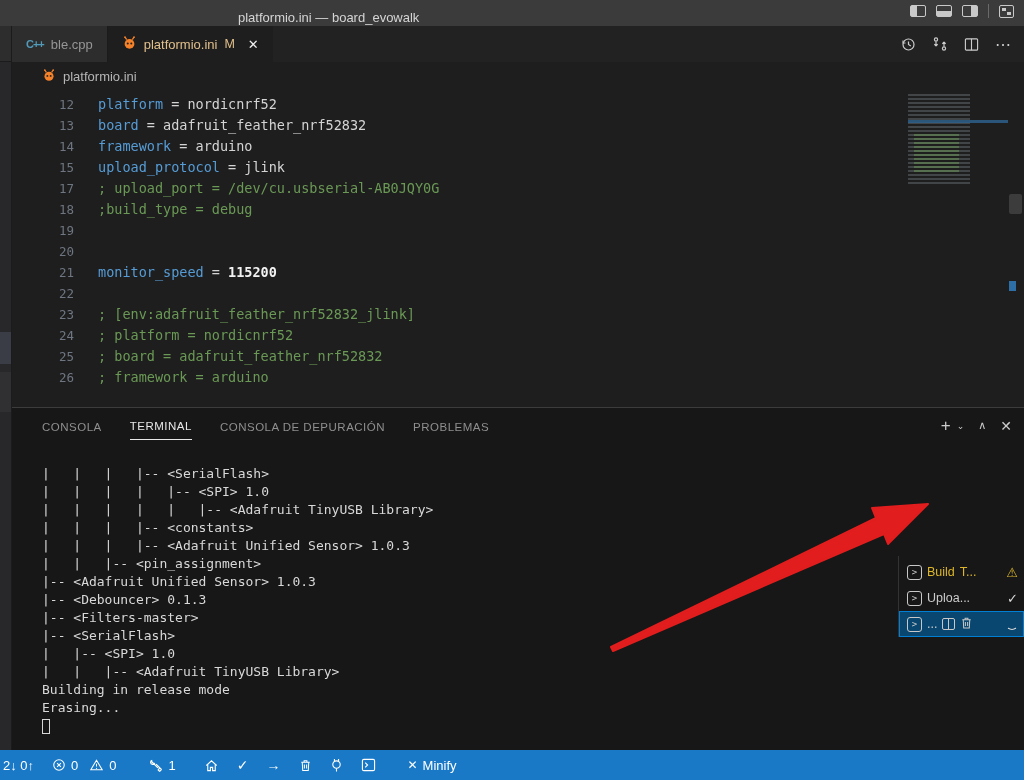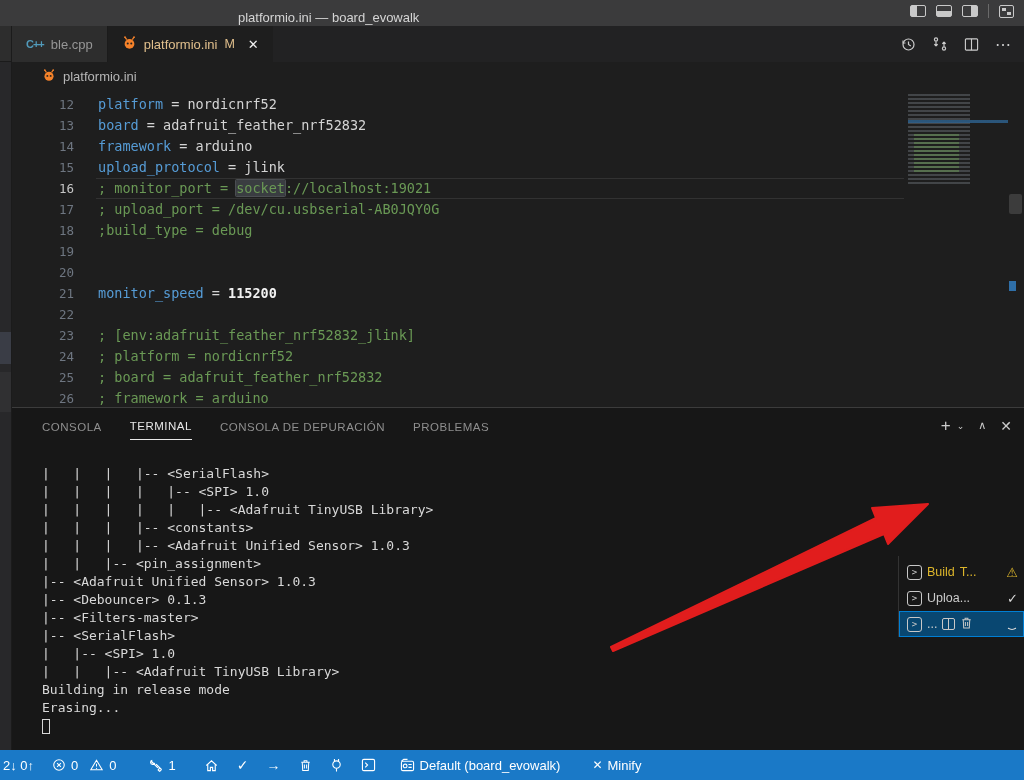--- a/index.html
+++ b/index.html
@@ -217,25 +217,20 @@
             <div class="cl">
               <span class="ln">14</span>
               <span class="mk"></span>
               <span class="tx"><span class="k">framework</span><span class="w"> = arduino</span></span>
             </div>
             <div class="cl">
               <span class="ln">15</span>
               <span class="mk"></span>
               <span class="tx"><span class="k">upload_protocol</span><span class="w"> = jlink</span></span>
             </div>
-            <div class="cl cur">
-              <span class="ln">16</span>
-              <span class="mk"></span>
-              <span class="tx"><span class="c">; monitor_port = </span><span class="c hl">socket</span><span class="c">://localhost:19021</span></span>
-            </div>
             <div class="cl">
               <span class="ln">17</span>
               <span class="mk"></span>
               <span class="tx"><span class="c">; upload_port = /dev/cu.usbserial-AB0JQY0G</span></span>
             </div>
             <div class="cl">
               <span class="ln">18</span>
               <span class="mk"></span>
               <span class="tx"><span class="c">;build_type = debug</span></span>
             </div>
@@ -383,29 +378,20 @@
           <path d="M4.8 3.5 V1 M9.2 3.5 V1"></path>
           <path d="M7 11 V14.5"></path>
         </svg>
     </span>
     <span class="sb-item">
       <svg width="15" height="14" viewBox="0 0 16 15" fill="none" stroke="#fff" stroke-width="1.2">
           <rect x="1.5" y="1.5" width="13" height="12" rx="1.5"></rect>
           <path d="M4.5 5 L7 7.5 L4.5 10"></path>
         </svg>
     </span>
-    <span class="sb-item" style="margin-left:6px">
-      <svg width="15" height="14" viewBox="0 0 16 15" fill="none" stroke="#fff" stroke-width="1.2">
-          <rect x="1.5" y="3.5" width="13" height="10" rx="1.5"></rect>
-          <path d="M1.5 3.5 L4 1.5 H8"></path>
-          <circle cx="5.5" cy="8.5" r="2"></circle>
-          <path d="M9 7 H12.5 M9 10 H12.5"></path>
-        </svg>
-      <span>Default (board_evowalk)</span>
-    </span>
     <span class="sb-item" style="margin-left:14px">
       <span class="sb-glyph" style="font-size:12px">✕</span>
       <span>Minify</span>
     </span>
   </div>
 
   <svg class="arrow-overlay" viewBox="0 0 1024 780">
     <polygon points="611,647 876,518 872,508 928,504 888,544 884,534 613,651" fill="#e11d1d"></polygon>
     <polygon points="611,647 613,651 884,534 888,544 928,504 872,508 876,518" fill="#e11d1d" stroke="#e11d1d" stroke-width="2" stroke-linejoin="round"></polygon>
   </svg>

